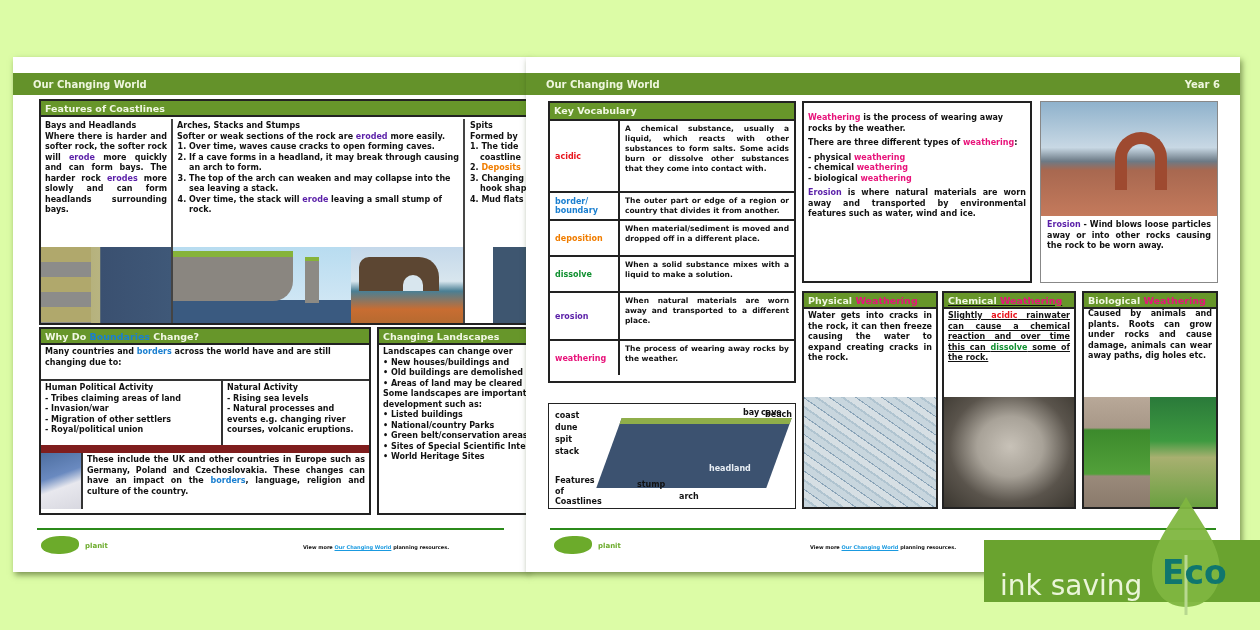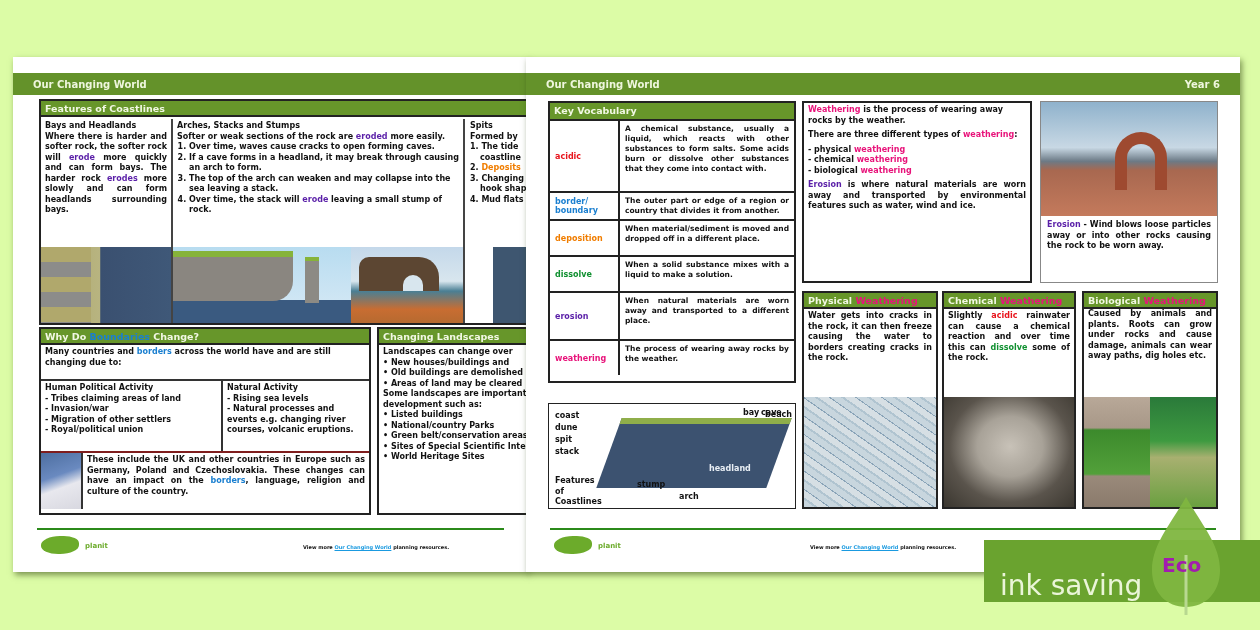--- a/index.html
+++ b/index.html
@@ -109,21 +109,21 @@
     <div class="img" style="left:310px; top:146px; width:112px; height:76px; background: linear-gradient(180deg,#c4d8ea 0%,#d8e6ee 45%,#4a7f94 58%,#c86d32 82%,#b66a30 100%);">
       <div style="position:absolute; left:8px; top:10px; width:80px; height:34px; background:#5c4632; border-radius:10px 20px 0 0;"></div>
       <div style="position:absolute; left:52px; top:28px; width:20px; height:16px; background:#d8e6ee; border-radius:10px 10px 0 0;"></div>
     </div>
     <div class="img" style="left:452px; top:146px; width:48px; height:76px; background:#3e5670;"></div>
   </div>
 
   <div class="box" style="left:26px; top:270px; width:332px; height:188px;">
     <div class="box-title"><span>Why Do </span><span style="color:#1a7fd0;">Boundaries</span><span> Change?</span></div>
     <div class="txt" style="padding:2px 4px; border-bottom:2px solid #333; height:36px;"><span>Many countries and </span><span class="c-blue">borders</span><span> across the world have and are still changing due to:</span></div>
-    <div style="display:flex; height:72px; border-bottom:2px solid #7f1d1d;">
+    <div style="display:flex; height:72px; border-bottom:8px solid #7f1d1d;">
       <div class="txt" style="width:182px; padding:2px 4px; border-right:2px solid #333;">
         <div class="sub">Human Political Activity</div>
         <div>- Tribes claiming areas of land</div>
         <div>- Invasion/war</div>
         <div>- Migration of other settlers</div>
         <div>- Royal/political union</div>
       </div>
       <div class="txt" style="flex:1; padding:2px 4px;">
         <div class="sub">Natural Activity</div>
         <div>- Rising sea levels</div>
@@ -204,44 +204,44 @@
     <span class="txt" style="position:absolute; left:88px; top:76px;">stump</span>
     <span class="txt" style="position:absolute; left:130px; top:88px;">arch</span>
     <span class="txt" style="position:absolute; left:168px; top:4px;margin-left:44px;">cave</span>
     <span class="txt" style="position:absolute; left:194px; top:4px;">bay</span>
     <span class="txt" style="position:absolute; left:216px; top:6px;">beach</span>
     <span class="txt" style="position:absolute; left:160px; top:60px; color:#e8eef4;">headland</span>
     <span class="txt" style="position:absolute; left:216px; top:84px;margin-top:24px;">cliff</span>
   </div>
 
   <div class="box" style="left:276px; top:44px; width:230px; height:182px;">
-    <div class="txt" style="padding:2px 4px;">
+    <div class="txt" style="padding:10px 4px;">
       <p style="margin-bottom:4px;"><span class="c-pink">Weathering</span><span> is the process of wearing away rocks by the weather.</span></p>
       <p style="margin-bottom:4px;"><span>There are three different types of </span><span class="c-pink">weathering</span><span>:</span></p>
       <div><span>- physical </span><span class="c-pink">weathering</span></div>
       <div><span>- chemical </span><span class="c-pink">weathering</span></div>
       <div style="margin-bottom:4px;"><span>- biological </span><span class="c-pink">weathering</span></div>
       <p style="text-align:justify;"><span class="c-purple">Erosion</span><span> is where natural materials are worn away and transported by environmental features such as water, wind and ice.</span></p>
     </div>
   </div>
 
   <div class="box" style="left:514px; top:44px; width:178px; height:182px; border-width:1px; border-color:#888;">
     <div class="img" style="left:0; top:0; width:176px; height:114px; background: linear-gradient(180deg,#8fb2cc 0%,#c8d8e4 40%,#6c7a86 52%,#a86850 60%,#c47a5c 100%);">
       <div style="position:absolute; left:74px; top:30px; width:52px; height:58px; border:12px solid #9e4a30; border-bottom:none; border-radius:26px 26px 0 0;"></div>
     </div>
     <div class="txt" style="position:absolute; top:116px; left:0; right:0; padding:2px 6px; text-align:justify;"><span class="c-purple">Erosion</span><span> - Wind blows loose particles away or into other rocks causing the rock to be worn away.</span></div>
   </div>
 
   <div class="box" style="left:276px; top:234px; width:136px; height:218px;">
     <div class="box-title"><span>Physical </span><span class="c-pink">Weathering</span></div>
-    <div class="txt" style="padding:2px 4px; text-align:justify;">Water gets into cracks in the rock, it can then freeze causing the water to borders creating cracks in the rock.</div>
+    <div class="txt" style="padding:2px 4px; text-align:justify;">Water gets into cracks in the rock, it can then freeze causing the water to expand creating cracks in the rock.</div>
     <div class="img" style="left:0; bottom:0; width:134px; height:110px; background: repeating-linear-gradient(35deg,#c8d6de 0 6px,#b0c4d0 6px 8px,#d6dfe4 8px 14px,#8aa4b8 14px 15px);"></div>
   </div>
 
-  <div class="box" style="left:416px; top:234px; width:134px; height:218px;">
+  <div class="box" style="left:416px; top:234px; width:134px; height:218px;text-decoration:underline;">
     <div class="box-title"><span>Chemical </span><span class="c-pink">Weathering</span></div>
     <div class="txt" style="padding:2px 4px; text-align:justify;"><span>Slightly </span><span class="c-red">acidic</span><span> rainwater can cause a chemical reaction and over time this can </span><span class="c-green">dissolve</span><span> some of the rock.</span></div>
     <div class="img" style="left:0; bottom:0; width:132px; height:110px; background: radial-gradient(ellipse at 50% 45%,#c8c2b8 0%,#a8a298 35%,#5a544c 65%,#3a362f 100%);"></div>
   </div>
 
   <div class="box" style="left:556px; top:234px; width:136px; height:218px;">
     <div class="box-title"><span>Biological </span><span class="c-pink">Weathering</span></div>
     <div class="txt" style="padding:0 4px; text-align:justify;">Caused by animals and plants. Roots can grow under rocks and cause damage, animals can wear away paths, dig holes etc.</div>
     <div class="img" style="left:0; bottom:0; width:66px; height:110px; background: linear-gradient(180deg,#b8a898 0%,#a89888 28%,#3c8a2c 30%,#52a03a 70%,#9a8a7a 72%,#8a7a6c 100%);"></div>
     <div class="img" style="left:66px; bottom:0; width:68px; height:110px; background: linear-gradient(180deg,#2a7a3a 0%,#3e9a40 40%,#a8b070 55%,#6aa040 100%);"></div>
@@ -254,13 +254,13 @@
   <div class="foot-note" style="left:660px; color:#2b7a1a;">visit twinkl.com</div>
 </div>
 
 <div class="eco-banner">
   <span class="eco-text">ink saving</span>
 </div>
 <svg class="eco-leaf" viewBox="0 0 72 120">
   <path d="M36 2 C 52 30, 70 50, 70 75 C 70 98, 55 112, 36 112 C 17 112, 2 98, 2 75 C 2 50, 20 30, 36 2 Z" fill="#7fb640" opacity="0.95"></path>
   <line x1="36" y1="60" x2="36" y2="120" stroke="#b8d890" stroke-width="3"></line>
 </svg>
-<div style="position:absolute; left:1162px; top:553px; z-index:7; color:#a21caf; font-size:20px; font-weight:bold; font-family:'DejaVu Sans', sans-serif;">Eco</div>
+<div style="position:absolute; left:1162px; top:553px; z-index:7; color:#0f766e; font-size:33px; font-weight:bold; font-family:'DejaVu Sans', sans-serif;">Eco</div>
 
 </body></html>

